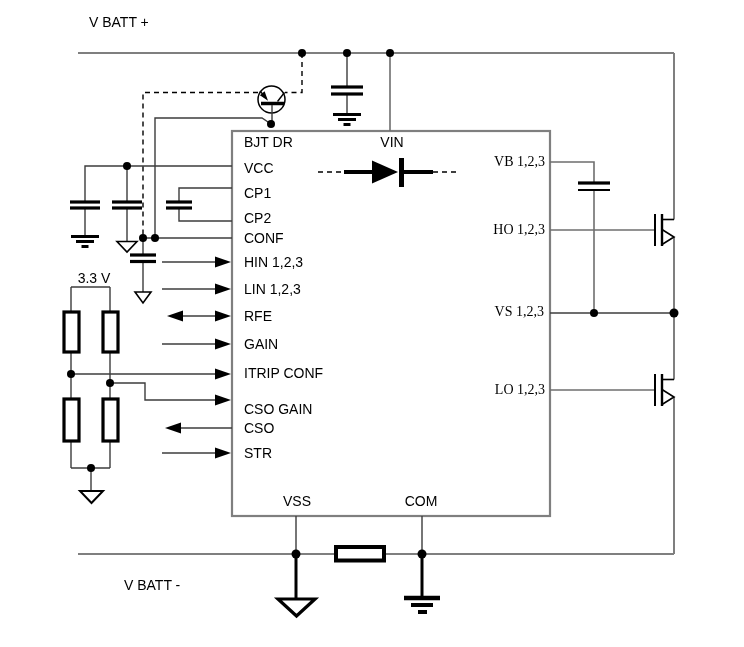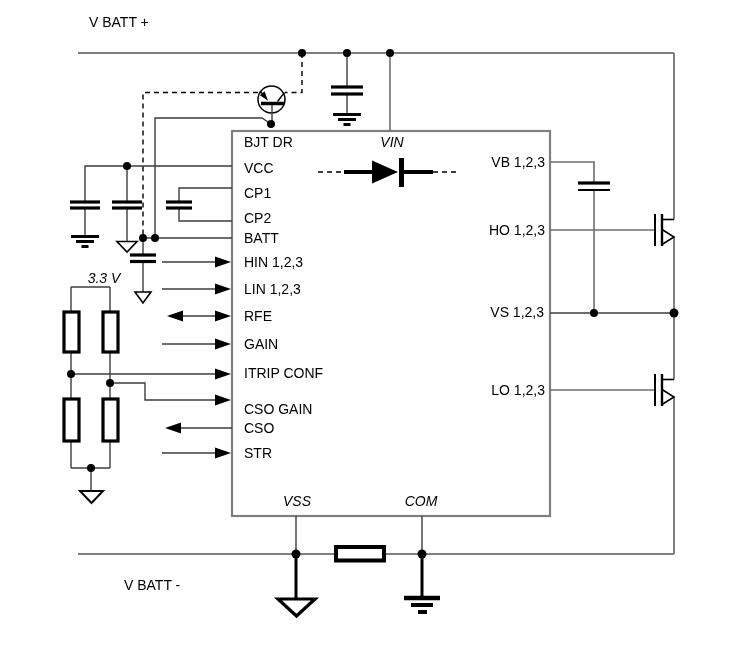--- a/index.html
+++ b/index.html
@@ -1,22 +1,22 @@
 <!DOCTYPE html>
 <html><head>
 <meta charset="utf-8">
 <style>
   html,body{margin:0;padding:0;background:#fff;}
   #stage{position:relative;width:744px;height:647px;background:#fff;overflow:hidden;
          font-family:"Liberation Sans",sans-serif;}
   #schematic-svg{position:absolute;left:0;top:0;z-index:1;}
   .lbl{position:absolute;z-index:2;font-size:14px;line-height:18px;color:#000;
        white-space:nowrap;height:18px;}
-  .lbl.cc{transform:translateX(-50%);font-style:italic;}          
-  .lbl.rr{text-align:left;}                    
+  .lbl.cc{transform:translateX(-50%);}          
+  .lbl.rr{text-align:left;font-family:Liberation Serif, serif;}                    
 </style>
 </head>
 <body>
 
 <div id="stage">
 
 <svg id="schematic-svg" width="744" height="647" viewBox="0 0 744 647">
 
   <g>
     <rect x="232" y="131" width="318" height="385" fill="#ffffff" stroke="#7f7f7f" stroke-width="2.2"></rect>
@@ -183,27 +183,27 @@
         <circle cx="91" cy="468" r="4"></circle>
     <circle cx="296" cy="554" r="4.5"></circle>
         <circle cx="422" cy="554" r="4.5"></circle>
     <circle cx="594" cy="313" r="4"></circle>
         <circle cx="674" cy="313" r="4.5"></circle>
   </g>
 </svg>
 
 <div class="lbl" style="left:89px;top:13px">V BATT +</div>
 <div class="lbl" style="left:124px;top:576px">V BATT -</div>
-<div class="lbl cc" style="left:104px;top:269px">3.3 V</div>
+<div class="lbl cc" style="left:94px;top:269px">3.3 V</div>
 
 <div class="lbl" style="left:244px;top:133px">BJT DR</div>
 <div class="lbl" style="left:244px;top:159px">VCC</div>
 <div class="lbl" style="left:244px;top:184px">CP1</div>
 <div class="lbl" style="left:244px;top:209px">CP2</div>
-<div class="lbl" style="left:244px;top:229px">BATT</div>
+<div class="lbl" style="left:244px;top:229px">CONF</div>
 <div class="lbl" style="left:244px;top:253px">HIN 1,2,3</div>
 <div class="lbl" style="left:244px;top:280px">LIN 1,2,3</div>
 <div class="lbl" style="left:244px;top:307px">RFE</div>
 <div class="lbl" style="left:244px;top:335px">GAIN</div>
 <div class="lbl" style="left:244px;top:364px">ITRIP CONF</div>
 <div class="lbl" style="left:244px;top:400px">CSO GAIN</div>
 <div class="lbl" style="left:244px;top:419px">CSO</div>
 <div class="lbl" style="left:244px;top:444px">STR</div>
 
 <div class="lbl cc" style="left:392px;top:133px">VIN</div>

